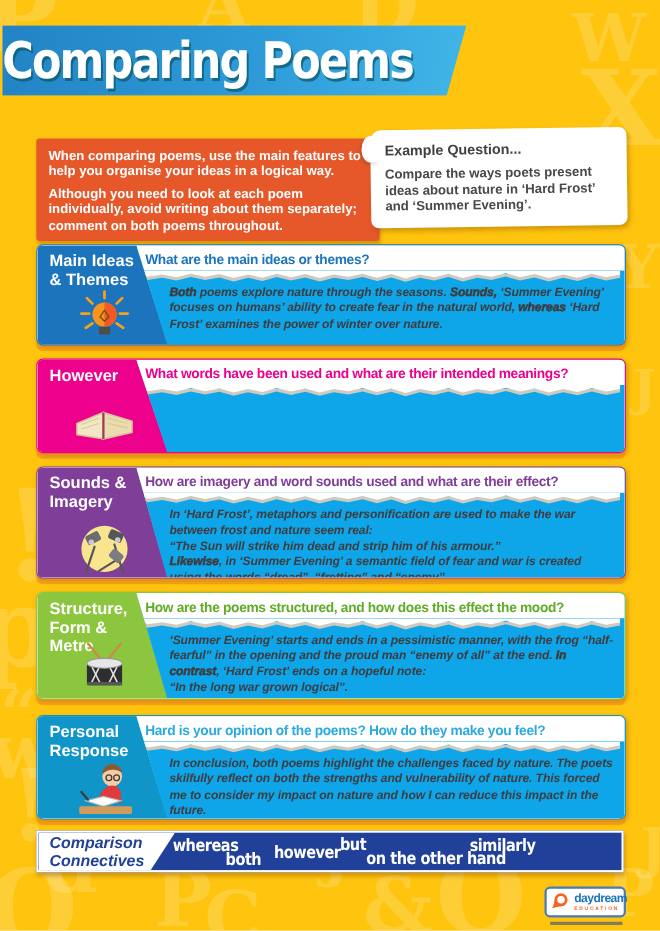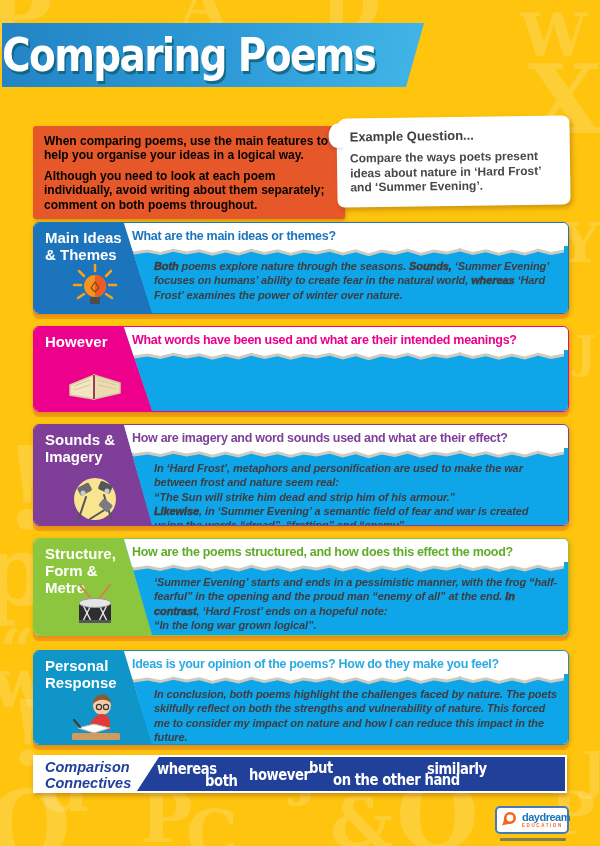--- a/index.html
+++ b/index.html
@@ -12,21 +12,21 @@
   .banner{position:absolute;left:2px;top:23px;width:422px;height:64px;
     background:linear-gradient(100deg,#2283C5 0%,#2E9BD8 55%,#41B6E8 100%);
     clip-path:polygon(0 0,100% 0,calc(100% - 18px) 100%,0 100%);
     display:flex;align-items:center;box-sizing:border-box;
     box-shadow:0 4px 6px rgba(150,80,0,.35);}
   .banner h1{margin:0;color:#fff;font-family:"DejaVu Sans",sans-serif;font-weight:bold;
     font-size:46px;letter-spacing:-2px;transform:scaleX(.85);transform-origin:left center;
     text-shadow:2px 3px 0 rgba(14,94,116,.8);white-space:nowrap;}
   
   .intro{position:absolute;left:33px;top:126px;width:312px;box-sizing:border-box;
-    background:#E6582A;border-radius:3px;padding:8px 11px 7px;color:#000000;
+    background:#E6582A;border-radius:3px;padding:8px 11px 7px;color:#ffffff;
     font-weight:bold;font-size:12px;line-height:1.18;box-shadow:1px 2px 3px rgba(120,60,0,.3);}
   .intro p{margin:0;}
   .intro p + p{margin-top:7px;}
   
   .example{position:absolute;left:337px;top:117px;width:233px;box-sizing:border-box;
     background:#fff;border-radius:10px 7px 7px 7px;box-shadow:2px 3px 5px rgba(120,60,0,.35);
     padding:11px 13px 12px;transform:rotate(-.8deg);}
   .example::before{content:"";position:absolute;left:-8px;top:5px;width:16px;height:24px;
     background:#fff;border-radius:60% 0 0 55%;box-shadow:-2px 2px 3px rgba(0,0,0,.12);}
   .example h2{margin:0;font-size:13px;color:#404042;}
@@ -230,21 +230,21 @@
         </g>
         <ellipse cx="29" cy="20" rx="16" ry="4.5" fill="#E6E6E6" stroke="#9a9a9a"></ellipse>
         <rect x="13" y="37" width="32" height="3" fill="#55565A"></rect>
       </svg>
     </div>
   </div>
 
   <div class="card s4" style="--c: #1095C8; --qc: #2BAAE1;">
     <div class="label"></div>
     <div class="rcol">
-      <div class="q">Ideas is your opinion of the poems? How do they make you feel?</div>
+      <div class="q">Hard is your opinion of the poems? How do they make you feel?</div>
       <div class="tear">
           <i class="t1"></i>
           <i class="t2"></i>
         </div>
       <div class="body"><span>In conclusion, both poems highlight the challenges faced by nature. The poets skilfully reflect on both the strengths and vulnerability of nature. This forced me to consider my impact on nature and how I can reduce this impact in the future.</span></div>
     </div>
     <div class="label-text">Personal Response</div>
     <div class="icon">
       <svg viewBox="0 0 58 50" width="58" height="50">
         <circle cx="36" cy="14" r="9" fill="#F6CBA6"></circle>

